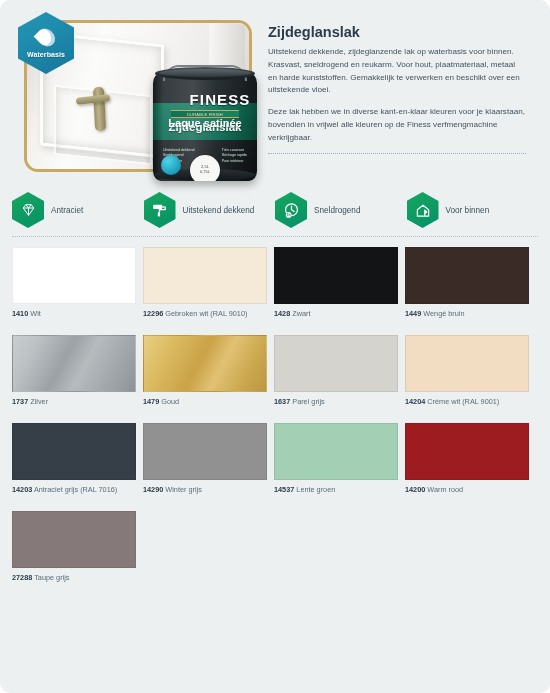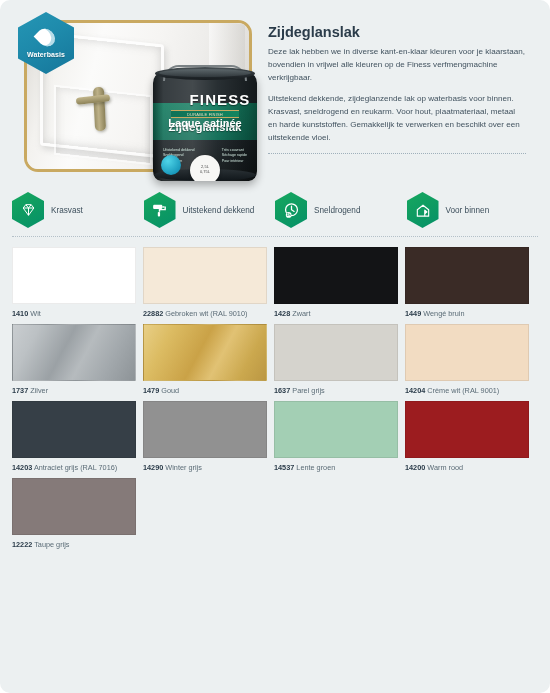--- a/index.html
+++ b/index.html
@@ -333,21 +333,21 @@
   .dotted-sep {
     border-top: 1px dotted #b4c0c8;
     margin: 2px 12px 0 12px;
   }
 
   
   .swatch-grid {
     display: grid;
     grid-template-columns: repeat(4, 131px);
     padding: 10px 12px 12px 12px;
-    row-gap: 6px;
+    row-gap: 17px;
   }
   .swatch-cell { width: 131px; }
   .swatch-chip {
     width: 124px;
     height: 57px;
     border: 1px solid rgba(0,0,0,.08);
   }
   .swatch-label {
     font-size: 7.3px;
     color: #5a6b76;
@@ -402,39 +402,39 @@
           <div class="can-base"></div>
         </div>
         <div class="can-lid"></div>
         <div class="can-lid2"></div>
       </div>
 
     </div>
 
     <div class="hero-text">
       <div class="hero-title">Zijdeglanslak</div>
+      <div class="hero-p">Uitstekend dekkende, zijdeglanzende lak op waterbasis voor binnen. Krasvast, sneldrogend en reukarm. Voor hout, plaatmateriaal, metaal en harde kunststoffen. Gemakkelijk te verwerken en beschikt over een uitstekende vloei.</div>
       <div class="hero-p">Deze lak hebben we in diverse kant-en-klaar kleuren voor je klaarstaan, bovendien in vrijwel alle kleuren op de Finess verfmengmachine verkrijgbaar.</div>
-      <div class="hero-p">Uitstekend dekkende, zijdeglanzende lak op waterbasis voor binnen. Krasvast, sneldrogend en reukarm. Voor hout, plaatmateriaal, metaal en harde kunststoffen. Gemakkelijk te verwerken en beschikt over een uitstekende vloei.</div>
       <div class="hero-divider"></div>
     </div>
 
   </div>
 
   <div class="features">
 
     <div class="feature">
       <div class="feat-hex">
         <div class="hexa">
           <svg class="feat-icon-svg" width="17" height="16" viewBox="0 0 24 24" fill="none" stroke="#ffffff" stroke-width="1.5" stroke-linejoin="round">
             <path d="M4 9 L8 4 H16 L20 9 L12 20 Z"></path>
             <path d="M4 9 H20 M8 4 L12 9 L16 4 M12 9 V20"></path>
           </svg>
         </div>
       </div>
-      <div class="feat-label">Krasvast</div>
+      <div class="feat-label">Antraciet</div>
     </div>
 
     <div class="feature">
       <div class="feat-hex">
         <div class="hexa">
           <svg class="feat-icon-svg" width="17" height="17" viewBox="0 0 24 24" fill="#ffffff">
             <rect x="3" y="4" width="13" height="6" rx="1.6"></rect>
             <rect x="16" y="6" width="3" height="2"></rect>
             <path d="M19 6.2 h2 v5.4 h-8 v2.2 h-2 v-4 h8 z"></path>
             <rect x="9.6" y="14" width="3.2" height="6.4" rx="1.2"></rect>
@@ -474,21 +474,21 @@
 
   <div class="dotted-sep"></div>
 
   <div class="swatch-grid" id="swatch-grid">
       <div class="swatch-cell">
         <div class="swatch-chip" style="background: rgb(255, 255, 255);"></div>
         <div class="swatch-label"><b>1410</b><span> Wit</span></div>
       </div>
       <div class="swatch-cell">
         <div class="swatch-chip" style="background: rgb(245, 233, 216);"></div>
-        <div class="swatch-label"><b>22882</b><span> Gebroken wit (RAL 9010)</span></div>
+        <div class="swatch-label"><b>12296</b><span> Gebroken wit (RAL 9010)</span></div>
       </div>
       <div class="swatch-cell">
         <div class="swatch-chip" style="background: rgb(19, 20, 22);"></div>
         <div class="swatch-label"><b>1428</b><span> Zwart</span></div>
       </div>
       <div class="swatch-cell">
         <div class="swatch-chip" style="background: rgb(58, 43, 38);"></div>
         <div class="swatch-label"><b>1449</b><span> Wengé bruin</span></div>
       </div>
       <div class="swatch-cell">
@@ -518,17 +518,17 @@
       <div class="swatch-cell">
         <div class="swatch-chip" style="background: rgb(163, 207, 180);"></div>
         <div class="swatch-label"><b>14537</b><span> Lente groen</span></div>
       </div>
       <div class="swatch-cell">
         <div class="swatch-chip" style="background: rgb(156, 28, 31);"></div>
         <div class="swatch-label"><b>14200</b><span> Warm rood</span></div>
       </div>
       <div class="swatch-cell">
         <div class="swatch-chip" style="background: rgb(133, 122, 121);"></div>
-        <div class="swatch-label"><b>12222</b><span> Taupe grijs</span></div>
+        <div class="swatch-label"><b>27288</b><span> Taupe grijs</span></div>
       </div>
     </div>
 
 </div>
 
 </body></html>

